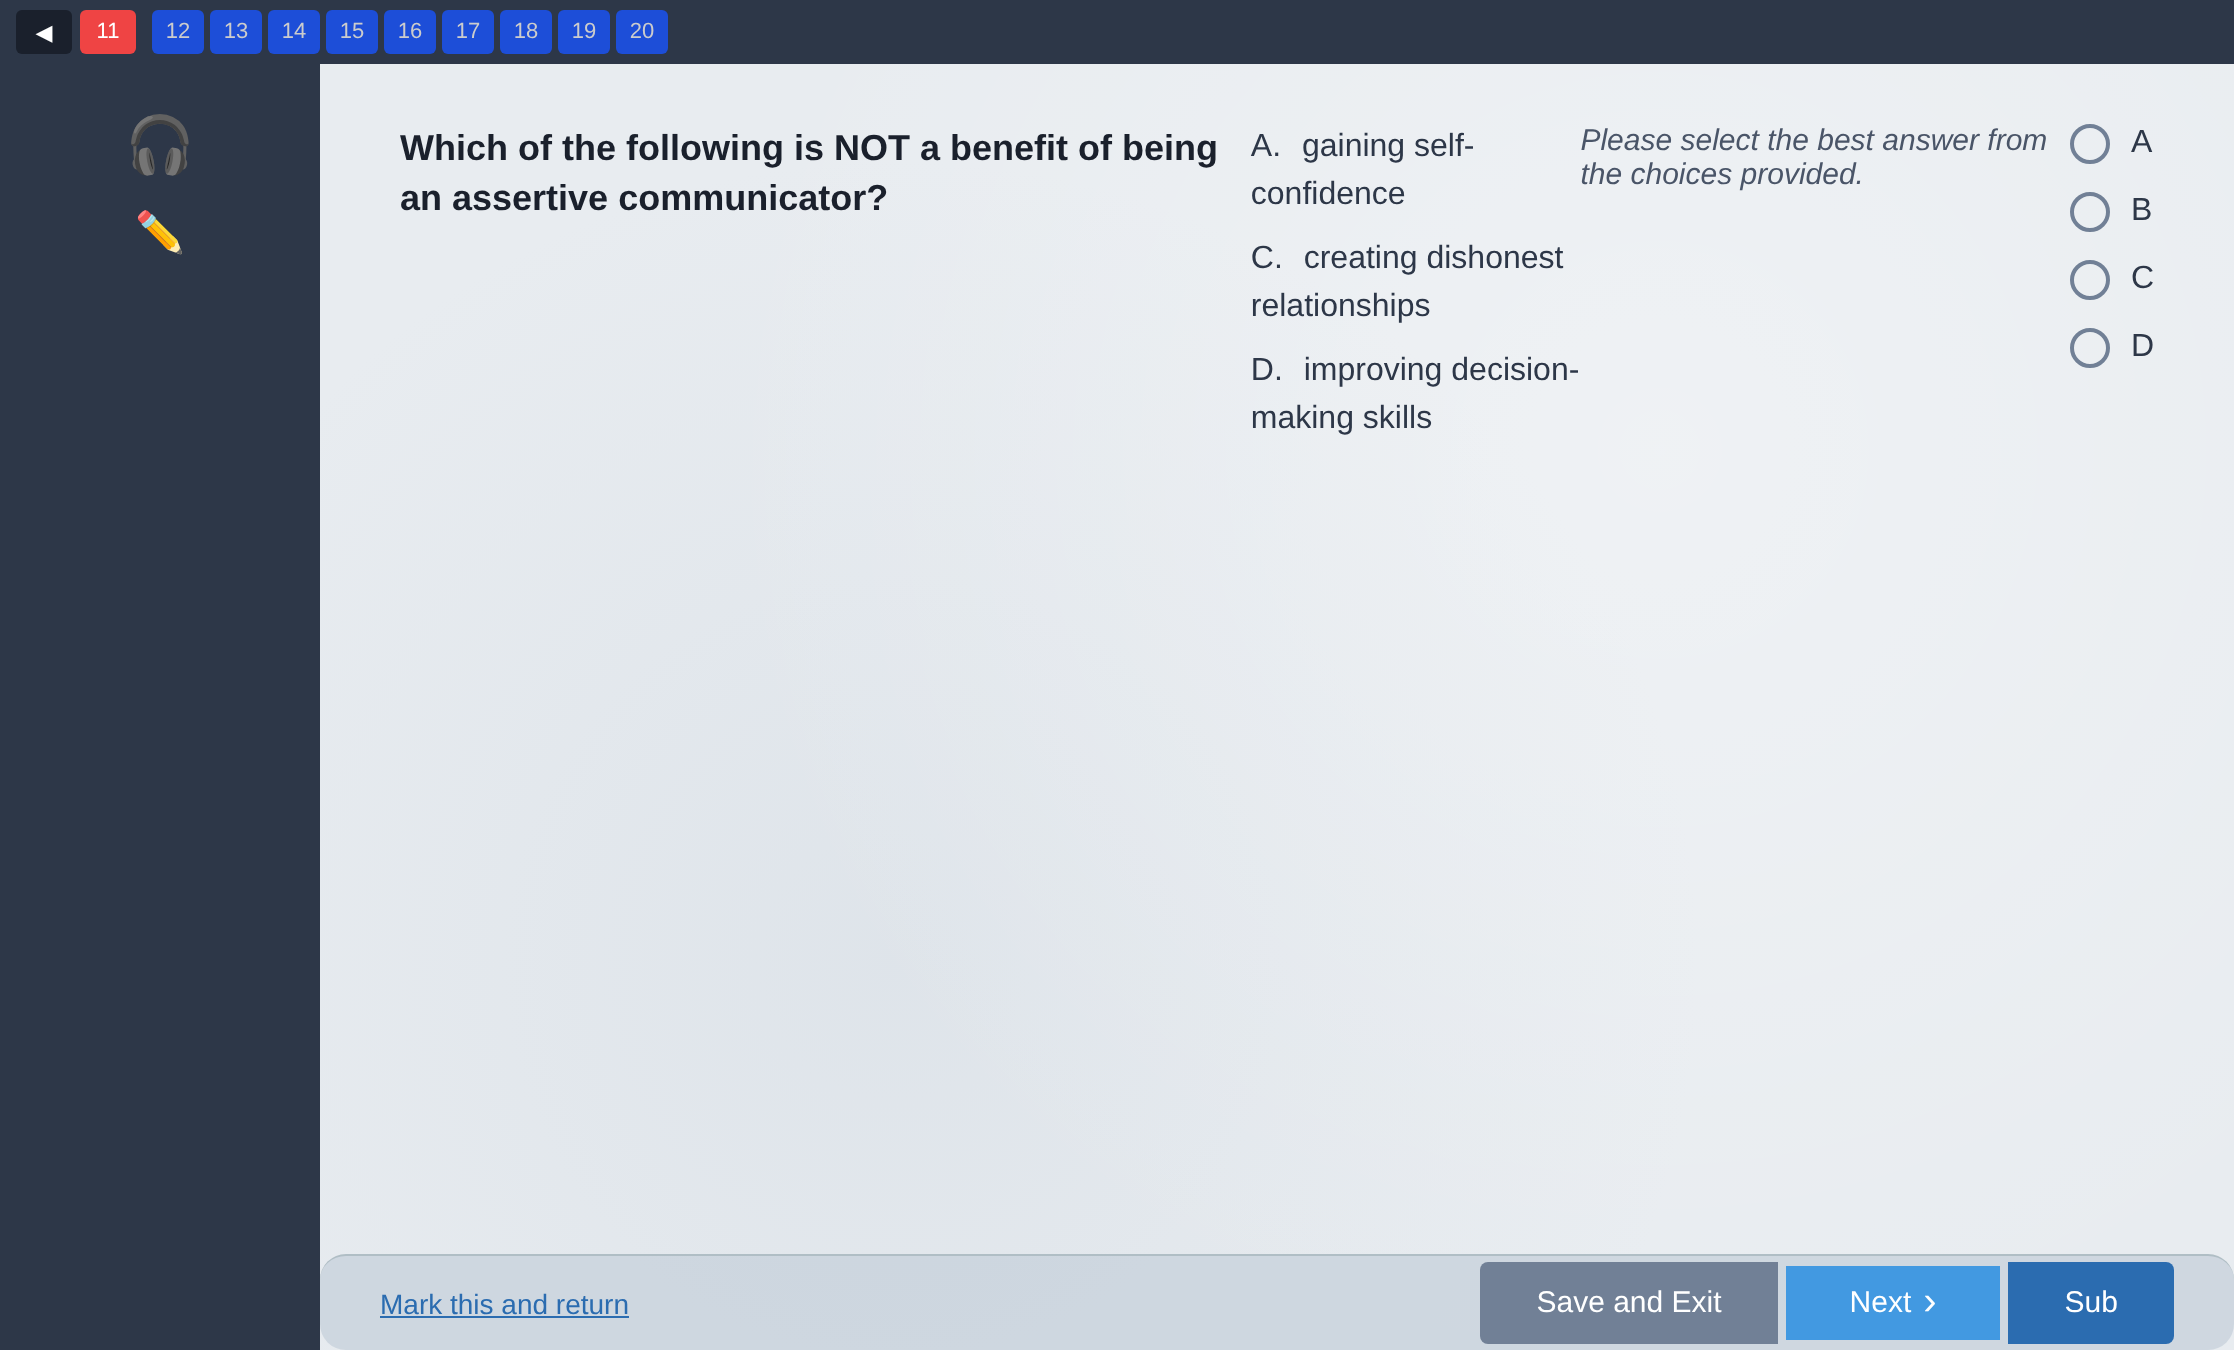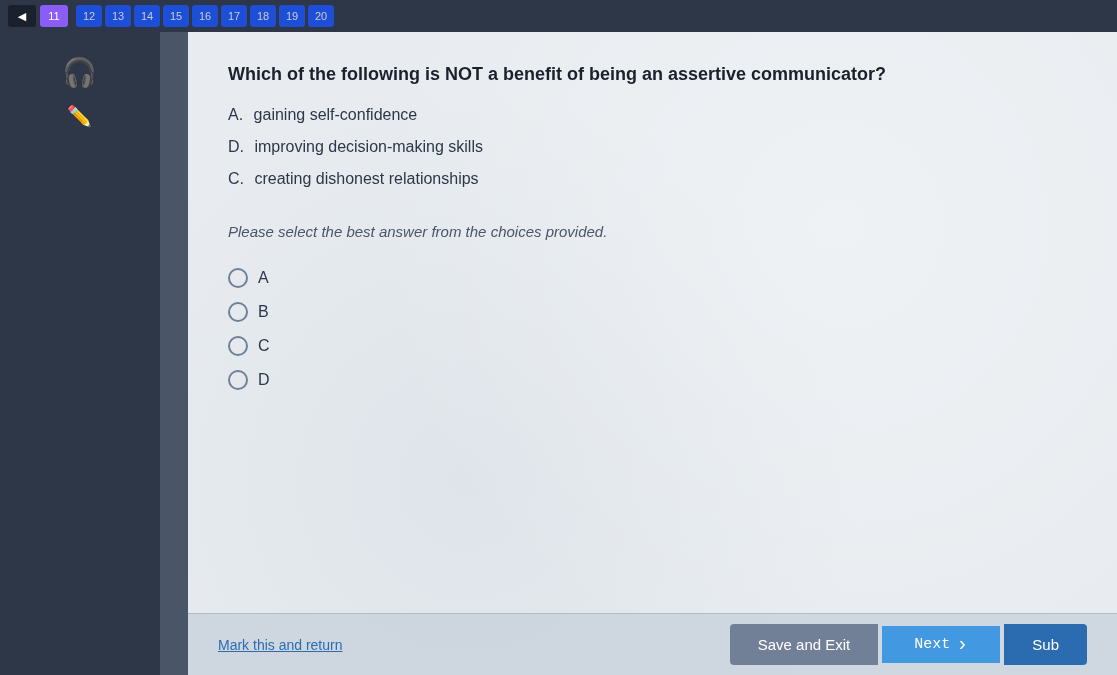--- a/index.html
+++ b/index.html
@@ -30,21 +30,21 @@
       border-radius: 3px;
       color: #fff;
       font-size: 11px;
       cursor: pointer;
       display: flex;
       align-items: center;
       justify-content: center;
     }
 
     .top-bar-btn.active {
-      background: #8b5cf6;
+      background: #ef4444;
     }
 
     .nav-numbers {
       display: flex;
       gap: 3px;
       margin-left: 4px;
     }
 
     .nav-num {
       width: 26px;
@@ -87,23 +87,22 @@
     }
 
     .content-area {
       flex: 1;
       background: #e8ecf0;
       background-image: 
         radial-gradient(circle at 70% 30%, rgba(255,255,255,0.3) 0%, transparent 60%),
         radial-gradient(circle at 30% 70%, rgba(200,210,220,0.3) 0%, transparent 50%);
       padding: 30px 40px 20px 40px;
       display: flex;
-      flex-direction: column;
+      flex-direction: row;
       position: relative;
-      margin-left: 28px;
     }
 
     .question-text {
       font-size: 18px;
       font-weight: bold;
       color: #1a202c;
       margin-bottom: 16px;
       line-height: 1.4;
     }
 
@@ -156,26 +155,27 @@
     .radio-label {
       font-size: 16px;
       color: #2d3748;
     }
 
     .bottom-bar {
       position: absolute;
       bottom: 0;
       left: 0;
       right: 0;
-      height: 62px;
+      height: 48px;
       background: rgba(200, 210, 220, 0.8);
       border-top: 1px solid #b0bec5;
       display: flex;
       align-items: center;
       padding: 0 30px;
+      border-radius: 13px;
     }
 
     .mark-return-link {
       color: #2b6cb0;
       font-size: 14px;
       text-decoration: underline;
       cursor: pointer;
       margin-right: auto;
     }
 
@@ -198,21 +198,20 @@
     .btn-next {
       background: #4299e1;
       color: white;
       border: none;
       padding: 7px 32px;
       font-size: 15px;
       cursor: pointer;
       display: flex;
       align-items: center;
       gap: 6px;
-      font-family: Liberation Mono, monospace;
     }
 
     .btn-next::after {
       content: '›';
       font-size: 20px;
     }
 
     .btn-submit {
       background: #2b6cb0;
       color: white;
@@ -258,26 +257,26 @@
   <div class="content-area">
 
     <p class="question-text">Which of the following is NOT a benefit of being an assertive communicator?</p>
 
     <ul class="answer-list">
       <li>
         <span class="letter">A.</span>
         <span>gaining self-confidence</span>
       </li>
       <li>
+        <span class="letter">C.</span>
+        <span>creating dishonest relationships</span>
+      </li>
+      <li>
         <span class="letter">D.</span>
         <span>improving decision-making skills</span>
-      </li>
-      <li>
-        <span class="letter">C.</span>
-        <span>creating dishonest relationships</span>
       </li>
     </ul>
 
     <p class="instruction-text">Please select the best answer from the choices provided.</p>
 
     <div class="radio-options">
       <label class="radio-option">
         <div class="radio-circle"></div>
         <span class="radio-label">A</span>
       </label>

